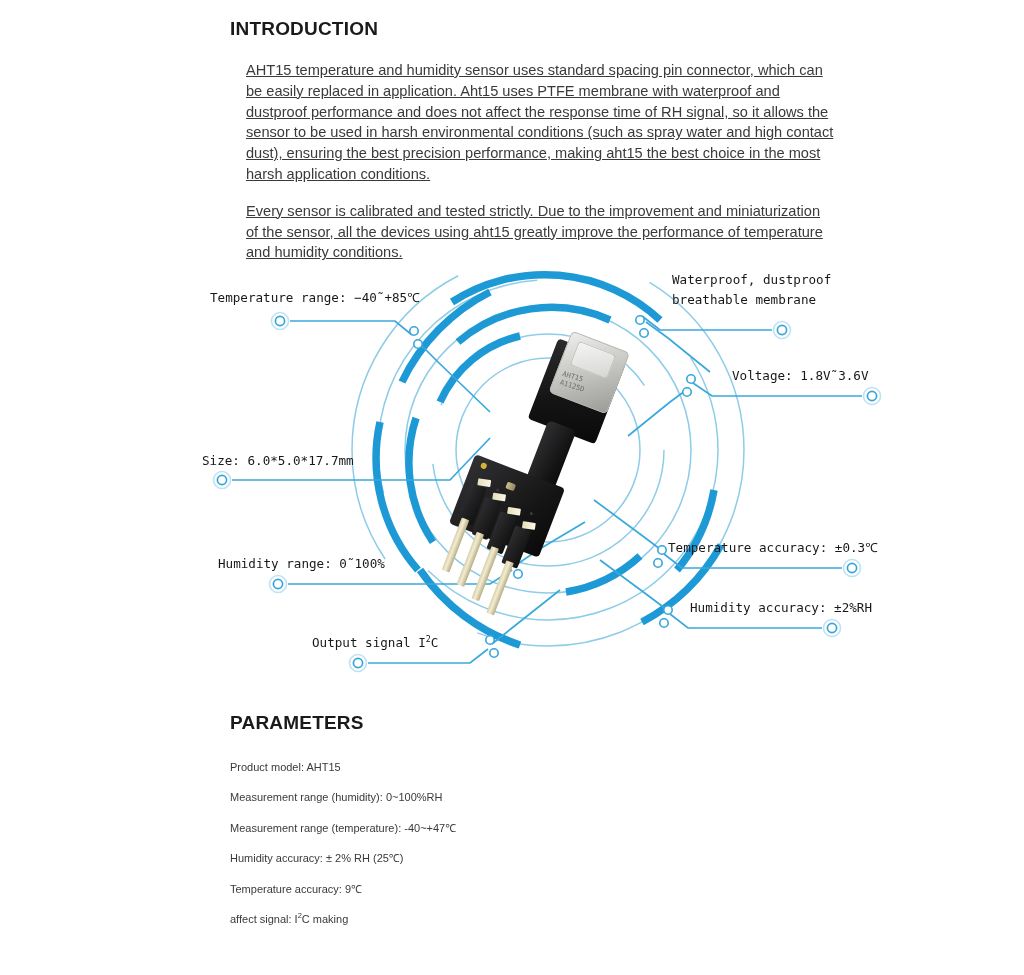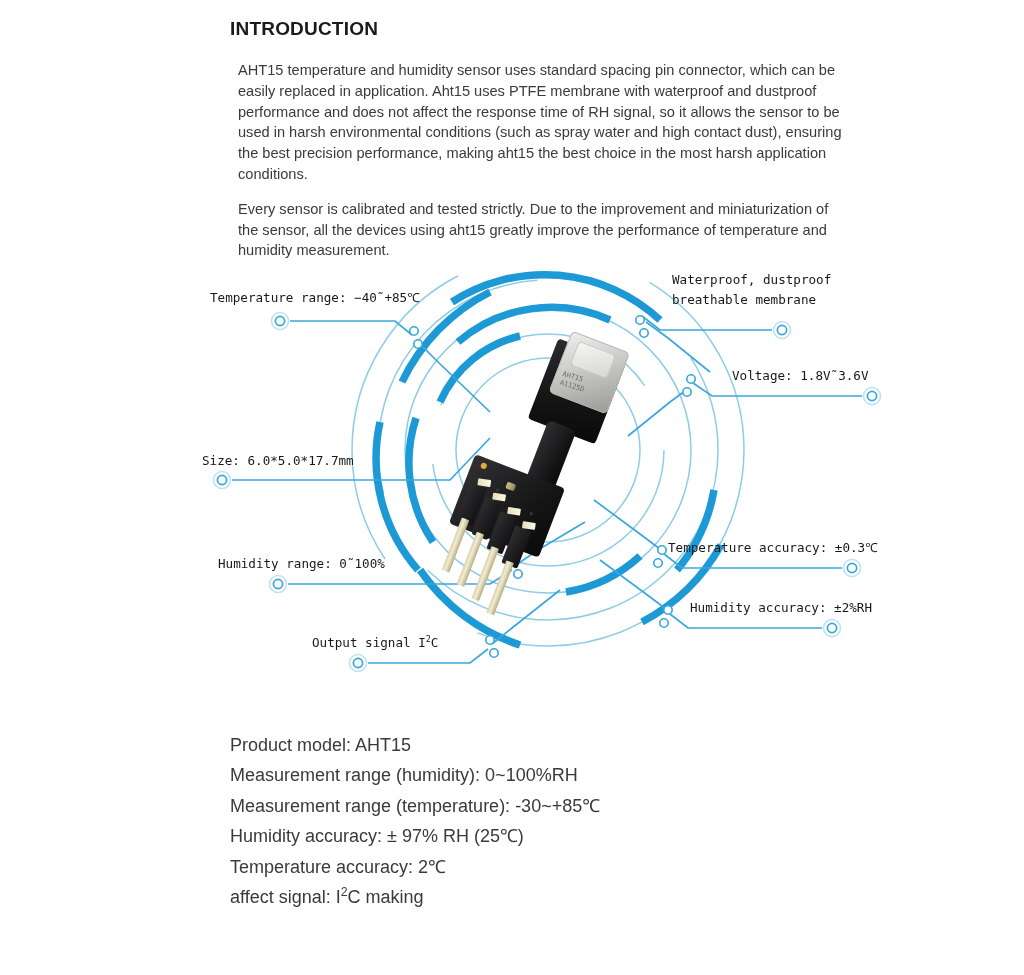--- a/index.html
+++ b/index.html
@@ -36,33 +36,34 @@
     font-weight: bold;
     color: #1a1a1a;
     letter-spacing: 0.2px;
     margin: 0;
   }
 
   .para {
     font-size: 14.6px;
     line-height: 20.8px;
     color: #3a3a3a;
-    margin: 8px;
+    margin: 16px;
+    text-decoration: underline;
   }
 
   .para + .para { margin-top: 14px; }
 
   #intro-block { top: 6px; }
   #intro-body  { margin-top: 20px; }
 
   #params-block { top: 700px; }
   #params-list { margin-top: 18px; }
 
   .param-row {
-    font-size: 18px;
+    font-size: 11px;
     line-height: 30.4px;
     color: #3a3a3a;
     white-space: nowrap;
   }
 
   sup { font-size: 0.68em; vertical-align: super; line-height: 0; }
 
   
   #diagram {
     position: absolute;
@@ -179,21 +180,21 @@
 </style>
 </head>
 <body>
 
 <div class="page">
 
   <div class="col" id="intro-block">
     <h2 class="sec-title">INTRODUCTION</h2>
     <div id="intro-body">
       <p class="para">AHT15 temperature and humidity sensor uses standard spacing pin connector, which can be easily replaced in application. Aht15 uses PTFE membrane with waterproof and dustproof performance and does not affect the response time of RH signal, so it allows the sensor to be used in harsh environmental conditions (such as spray water and high contact dust), ensuring the best precision performance, making aht15 the best choice in the most harsh application conditions.</p>
-      <p class="para">Every sensor is calibrated and tested strictly. Due to the improvement and miniaturization of the sensor, all the devices using aht15 greatly improve the performance of temperature and humidity measurement.</p>
+      <p class="para">Every sensor is calibrated and tested strictly. Due to the improvement and miniaturization of the sensor, all the devices using aht15 greatly improve the performance of temperature and humidity conditions.</p>
     </div>
   </div>
 
   <div id="diagram">
 
     <svg width="720" height="440" viewBox="0 0 720 440">
       <defs>
         <g id="ring-marker">
           <circle r="8.5" fill="#ffffff" stroke="#bfe2f2" stroke-width="1.6"></circle>
           <circle r="4.6" fill="#ffffff" stroke="#36a6da" stroke-width="1.7"></circle>
@@ -337,24 +338,25 @@
       <div class="s-pad" style="left:107px; top:202px; transform:rotate(-12deg);"></div>
 
       <div class="s-dot" style="left:47px;  top:163px;"></div>
       <div class="s-dot2" style="left:78px;  top:172px;"></div>
       <div class="s-hole" style="left:70px;  top:182px;"></div>
       <div class="s-hole" style="left:110px; top:192px;"></div>
     </div>
   </div>
 
   <div class="col" id="params-block">
+    <h2 class="sec-title">PARAMETERS</h2>
 
     <div id="params-list">
       <div class="param-row">Product model: AHT15</div>
       <div class="param-row">Measurement range (humidity): 0~100%RH</div>
-      <div class="param-row">Measurement range (temperature): -30~+85℃</div>
-      <div class="param-row">Humidity accuracy: ± 97% RH (25℃)</div>
-      <div class="param-row">Temperature accuracy: 2℃</div>
+      <div class="param-row">Measurement range (temperature): -40~+47℃</div>
+      <div class="param-row">Humidity accuracy: ± 2% RH (25℃)</div>
+      <div class="param-row">Temperature accuracy: 9℃</div>
       <div class="param-row"><span>affect signal: I</span><sup>2</sup><span>C making</span></div>
     </div>
   </div>
 
 </div>
 
 </body></html>

